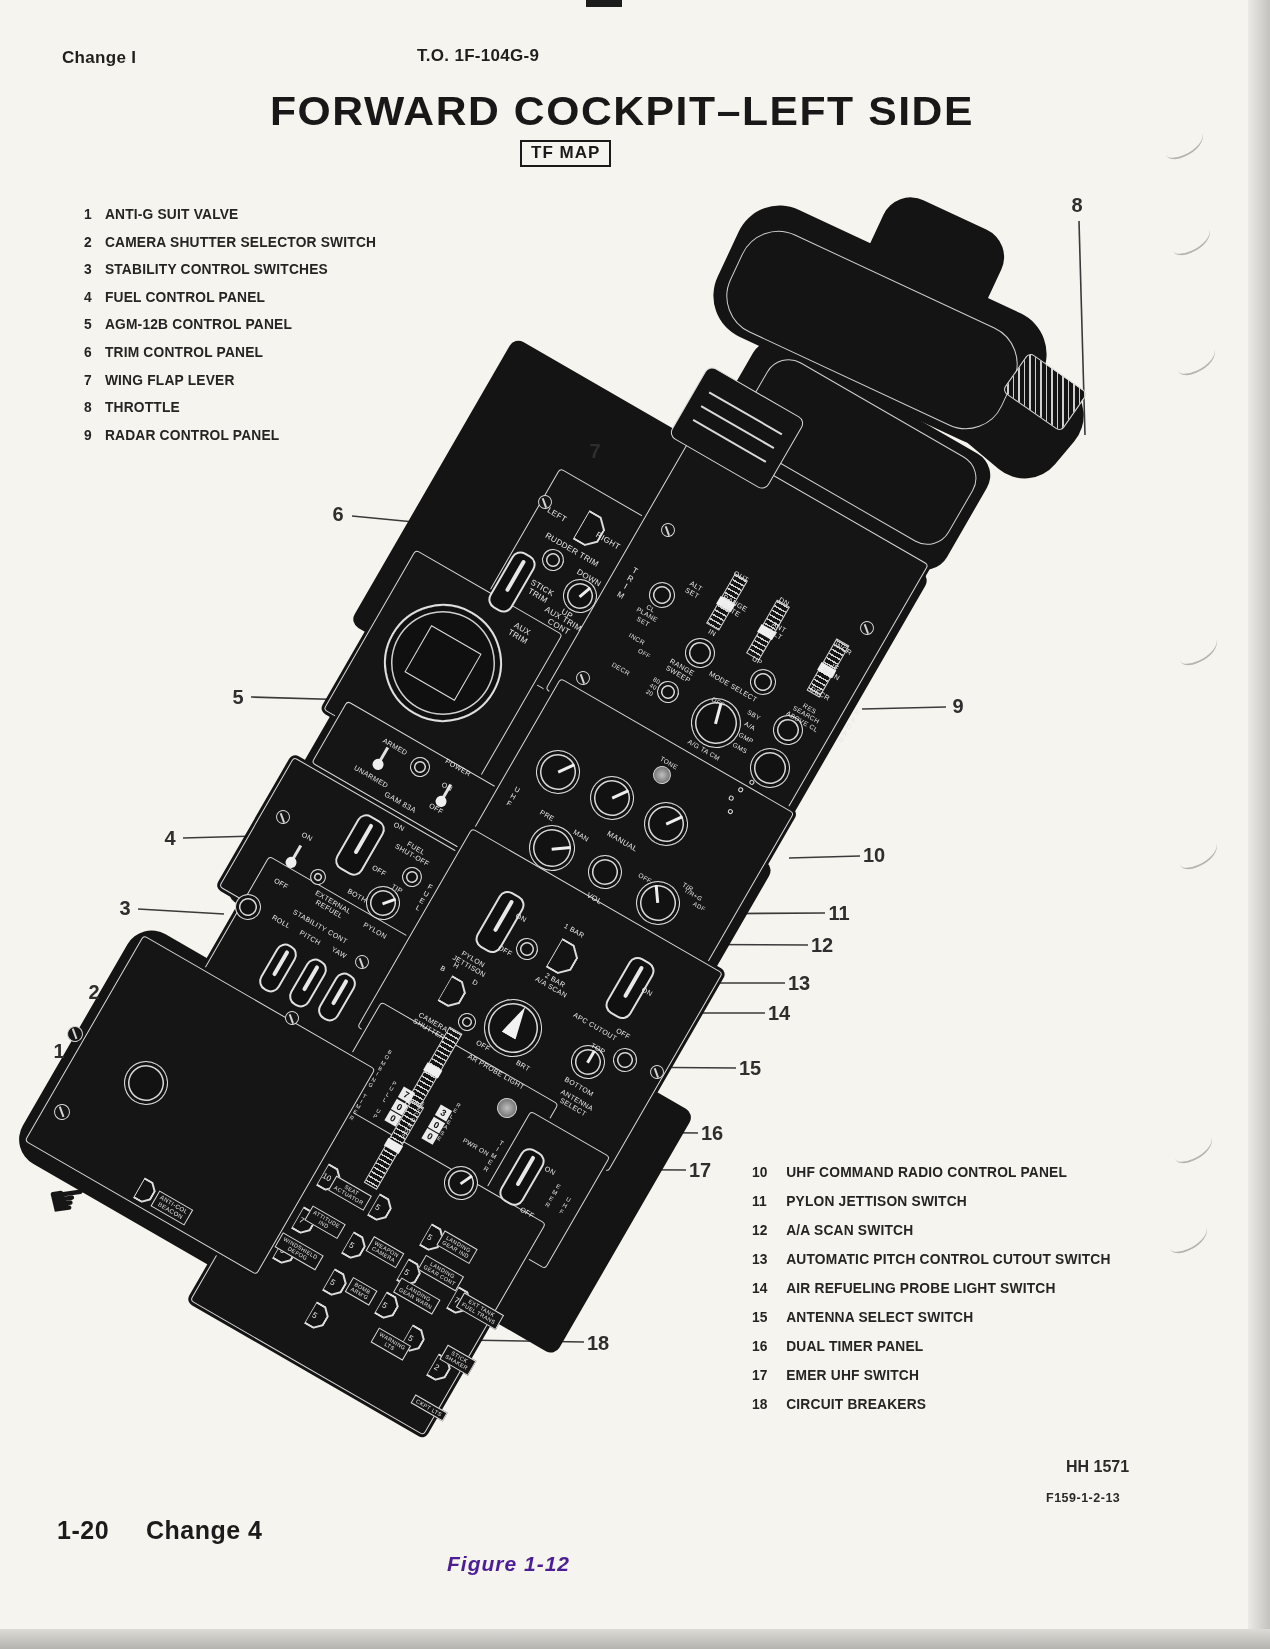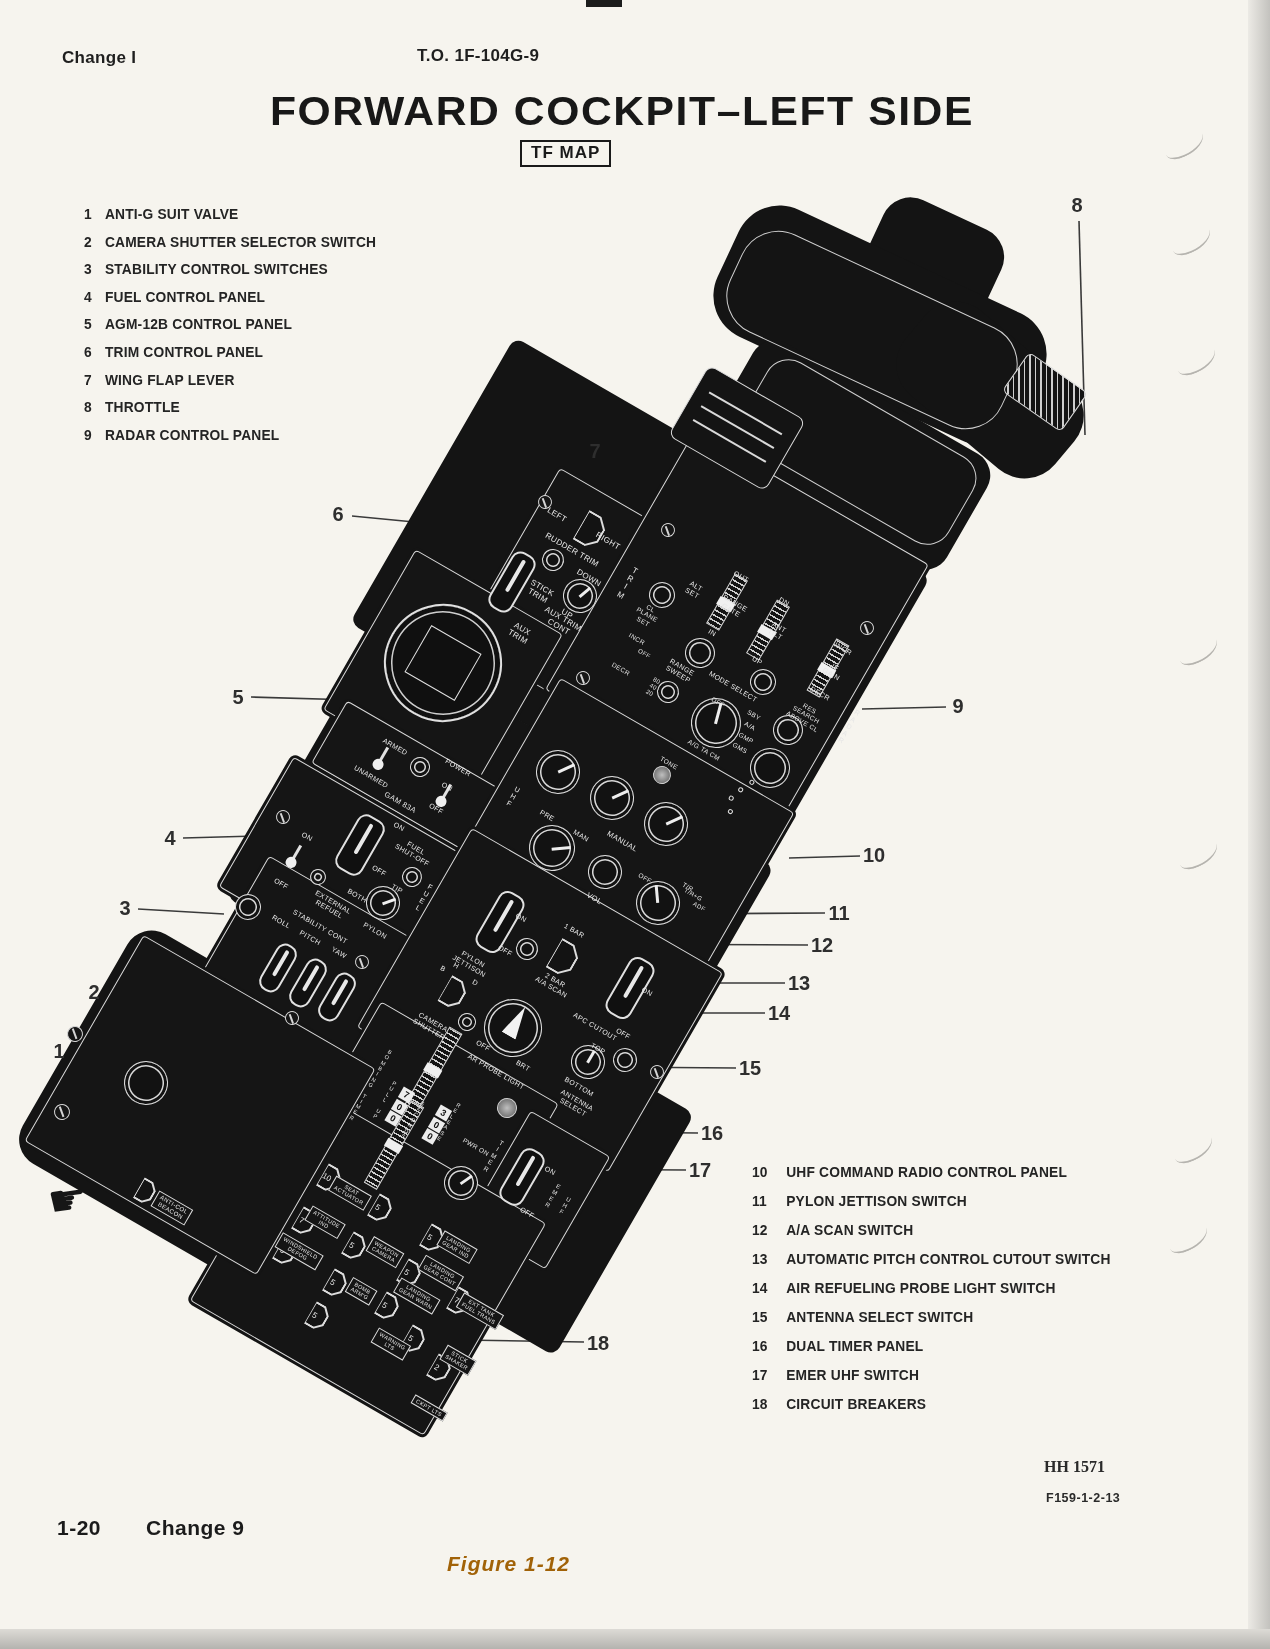--- a/index.html
+++ b/index.html
@@ -7,24 +7,24 @@
         font-family:"Liberation Sans",sans-serif;color:#222;overflow:hidden;}
   
   .hdr{position:absolute;font-weight:700;font-size:17px;letter-spacing:.3px;color:#1f1f1f;}
   .title{position:absolute;font-weight:800;font-size:41px;letter-spacing:1.5px;color:#181818;
          transform:scaleX(1.04);transform-origin:left;white-space:nowrap;}
   .tfbox{position:absolute;border:2.5px solid #1a1a1a;padding:1px 9px 2px;font-weight:700;
          font-size:17px;letter-spacing:1px;color:#1a1a1a;background:#f6f4ee;}
   .legend-row{position:absolute;display:flex;font-size:14.5px;font-weight:600;color:#242424;
               letter-spacing:.2px;transform:scaleX(.95);transform-origin:left;white-space:nowrap;}
   .legend-num{width:26px;flex:none;}
-  .figcap{position:absolute;font-style:italic;font-weight:700;font-size:21px;letter-spacing:1px;color:#a16207;}
+  .figcap{position:absolute;font-style:italic;font-weight:700;font-size:21px;letter-spacing:1px;color:#4c1d95;}
   .ref1{position:absolute;font-size:16px;font-weight:600;color:#2a2a2a;}
   .ref2{position:absolute;font-size:12.5px;font-weight:600;color:#2a2a2a;letter-spacing:.5px;}
-  .foot{position:absolute;font-weight:800;font-size:21px;color:#1b1b1b;letter-spacing:.5px;}
+  .foot{position:absolute;font-weight:800;font-size:25px;color:#1b1b1b;letter-spacing:.5px;}
   .hand{position:absolute;font-size:44px;color:#161616;transform:rotate(-8deg);line-height:1;}
   
   .curl{position:absolute;width:42px;height:22px;border-bottom:2.5px solid #b6b4af;
         border-radius:0 0 70% 45%;transform:rotate(-24deg);}
   .edge-right{position:absolute;top:0;right:0;width:22px;height:100%;
               background:linear-gradient(90deg,#eceae5,#c3c2be);}
   .edge-bottom{position:absolute;left:0;bottom:0;width:100%;height:20px;
                background:linear-gradient(180deg,#dddbd6,#b4b3af);}
   .notch-top{position:absolute;background:#1c1c1c;}
   .speck{position:absolute;background:#2b2b2b;}
@@ -592,27 +592,27 @@
       <div class="callout" style="left: 799px; top: 983px;">13</div>
       <div class="callout" style="left: 779px; top: 1013px;">14</div>
       <div class="callout" style="left: 750px; top: 1068px;">15</div>
       <div class="callout" style="left: 712px; top: 1133px;">16</div>
       <div class="callout" style="left: 700px; top: 1170px;">17</div>
       <div class="callout" style="left: 598px; top: 1343px;">18</div>
     </div>
 
   <div class="hand" style="left:48px;top:1178px;">☛</div>
 
-  <div class="ref1" style="left:1044px;top:1458px;font-family:Liberation Serif, serif;">HH 1571</div>
+  <div class="ref1" style="left:1066px;top:1458px;">HH 1571</div>
   <div class="ref2" style="left:1046px;top:1491px;">F159-1-2-13</div>
 
   <div class="figcap" style="left:447px;top:1552px;">Figure 1-12</div>
 
   <div class="foot" style="left:57px;top:1516px;">1-20</div>
-  <div class="foot" style="left:146px;top:1516px;">Change 9</div>
+  <div class="foot" style="left:146px;top:1516px;">Change 4</div>
 
   <div class="notch-top" style="left:586px;top:0;width:36px;height:7px;"></div>
   <div class="speck" style="left:38px;top:1632px;width:16px;height:11px;"></div>
   <div class="edge-right"></div>
   <div class="edge-bottom"></div>
 <div class="curl" style="left: 1163px; top: 132px;"></div>
     <div class="curl" style="left: 1170px; top: 228px;"></div>
     <div class="curl" style="left: 1175px; top: 348px;"></div>
     <div class="curl" style="left: 1177px; top: 638px;"></div>
     <div class="curl" style="left: 1177px; top: 842px;"></div>

